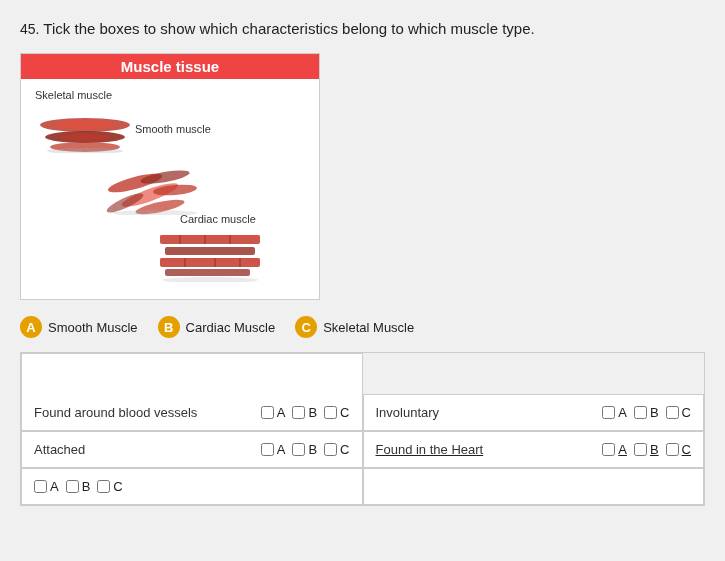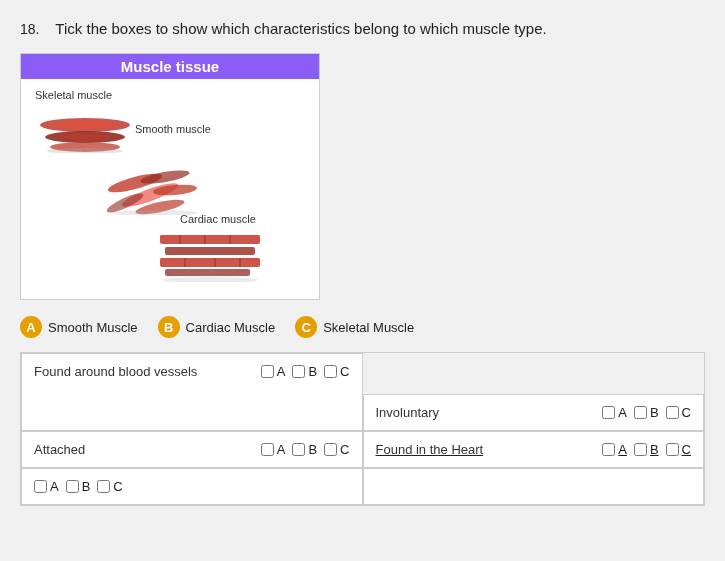--- a/index.html
+++ b/index.html
@@ -12,21 +12,21 @@
       width: 725px;
       min-height: 561px;
     }
     .muscle-card {
       background: white;
       border: 1px solid #ccc;
       width: 300px;
       margin-bottom: 16px;
     }
     .muscle-card-header {
-      background: #8b5cf6;
+      background: #ef4444;
       color: white;
       text-align: center;
       font-weight: bold;
       font-size: 15px;
       padding: 4px 0;
     }
     .muscle-card-body {
       padding: 10px 14px 14px 14px;
       position: relative;
       min-height: 200px;
@@ -106,21 +106,21 @@
       flex-shrink: 0;
     }
     .badge-a { background: #e5a000; }
     .badge-b { background: #e5a000; }
     .badge-c { background: #e5a000; }
     .cell {
       border: 1px solid #ccc;
       background: white;
       padding: 10px 12px;
       display: flex;
-      align-items: flex-start;
+      align-items: flex-end;
       justify-content: space-between;
     }
     .cell-label {
       font-size: 13px;
       color: #333;
       white-space: nowrap;
     }
     .cb-group {
       display: flex;
       align-items: center;
@@ -133,22 +133,22 @@
       cursor: pointer;
     }
   </style>
 </head>
 <body>
 
 
 
 
 <div>
-  <span style="font-weight:normal;">18.</span>
-  <span style="font-size:15px;margin-left:12px;">Tick the boxes to show which characteristics belong to which muscle type.</span>
+  <span style="font-weight:normal;">45.</span>
+  <span style="font-size:15px;">Tick the boxes to show which characteristics belong to which muscle type.</span>
 </div>
 <br>
 
 
 <div class="muscle-card">
   <div class="muscle-card-header">Muscle tissue</div>
   <div class="muscle-card-body">
     <div class="skeletal-label">Skeletal muscle</div>
     <div class="muscle-image-area">
 

